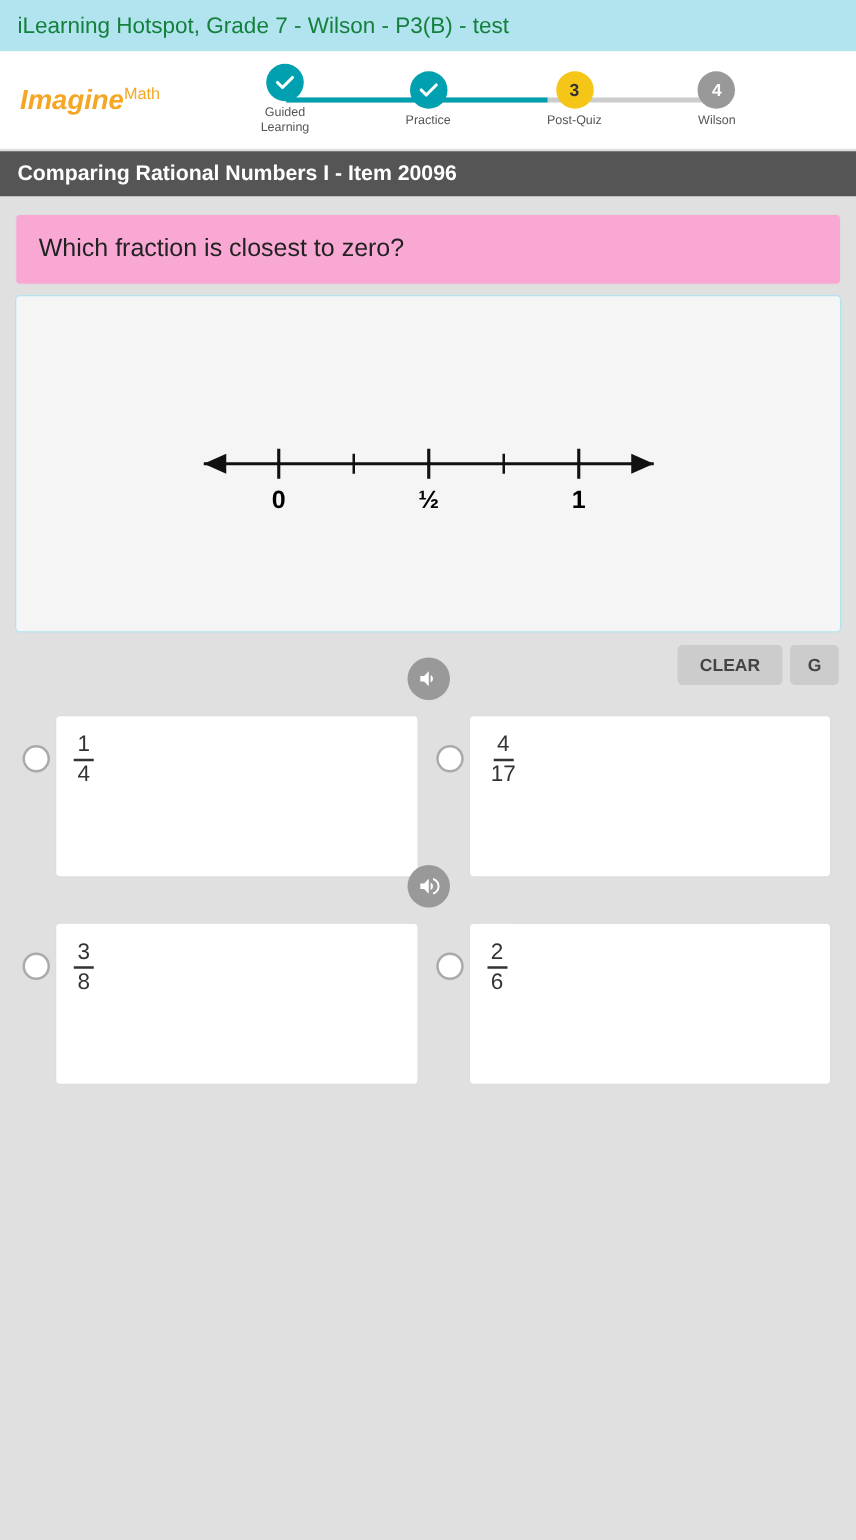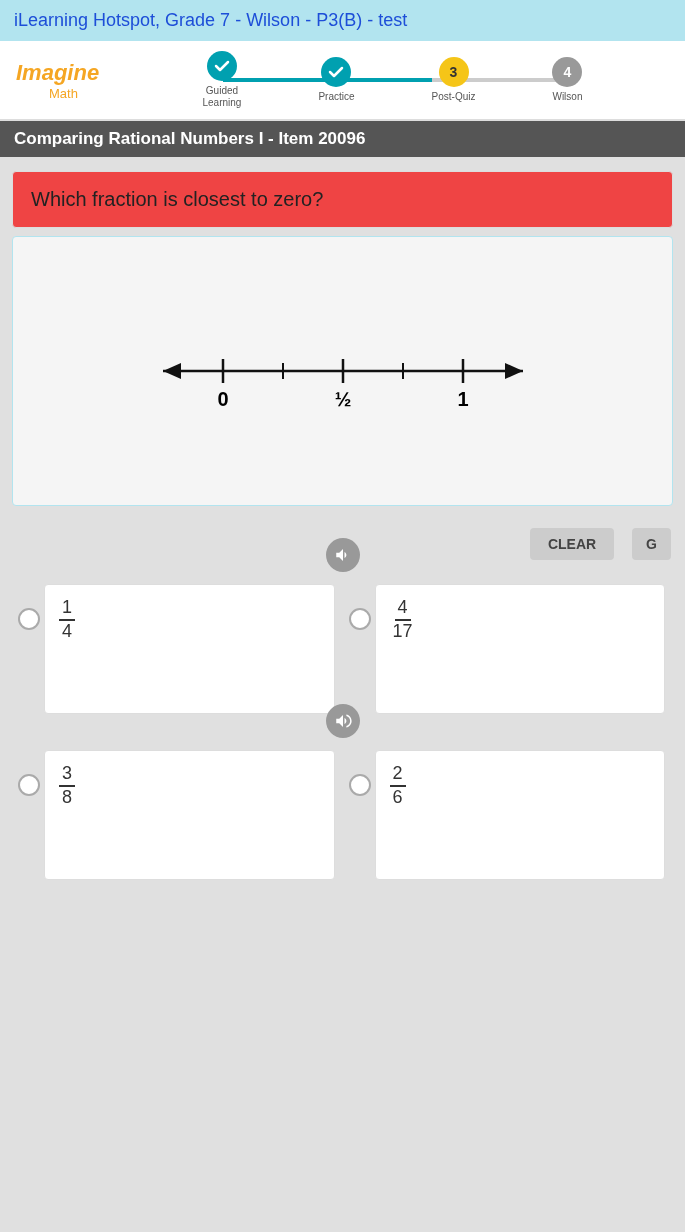--- a/index.html
+++ b/index.html
@@ -10,46 +10,45 @@
       background: #e0e0e0;
       overflow-x: hidden;
     }
 
     
     .header-bar {
       background: #b2e4ef;
       padding: 10px 14px;
       font-size: 18px;
       font-weight: 500;
-      color: #1d4ed8;
+      color: #15803d;
     }
 
     
     .nav-row {
       background: #fff;
       display: flex;
       align-items: center;
       padding: 10px 16px;
       border-bottom: 2px solid #ddd;
     }
     .logo-area {
       display: flex;
-      flex-direction: column;
+      flex-direction: row;
       min-width: 100px;
     }
     .logo-imagine {
       font-size: 22px;
       font-weight: bold;
       color: #f5a623;
       font-style: italic;
     }
     .logo-math {
       font-size: 13px;
       color: #f5a623;
-      margin-left: 33px;
     }
 
     
     .progress-area {
       flex: 1;
       display: flex;
       align-items: center;
       justify-content: center;
       position: relative;
       padding: 0 10px;
@@ -126,21 +125,21 @@
     .section-title {
       background: #555;
       color: #fff;
       padding: 8px 14px;
       font-size: 17px;
       font-weight: bold;
     }
 
     
     .question-box {
-      background: #ef4444;
+      background: #f9a8d4;
       margin: 14px 12px 8px 12px;
       padding: 16px 18px;
       border: 1px solid #ddd;
       border-radius: 4px;
       font-size: 20px;
       color: #222;
     }
 
     
     .number-line-container {
@@ -156,22 +155,22 @@
     }
     .number-line-svg {
       width: 100%;
       max-width: 440px;
     }
 
     
     .buttons-row {
       display: flex;
       justify-content: flex-end;
-      padding: 22px 14px 6px 14px;
-      gap: 18px;
+      padding: 10px 14px 6px 14px;
+      gap: 6px;
     }
     .btn-clear {
       background: #ccc;
       color: #444;
       border: none;
       padding: 8px 18px;
       font-size: 14px;
       font-weight: bold;
       border-radius: 4px;
       cursor: pointer;

